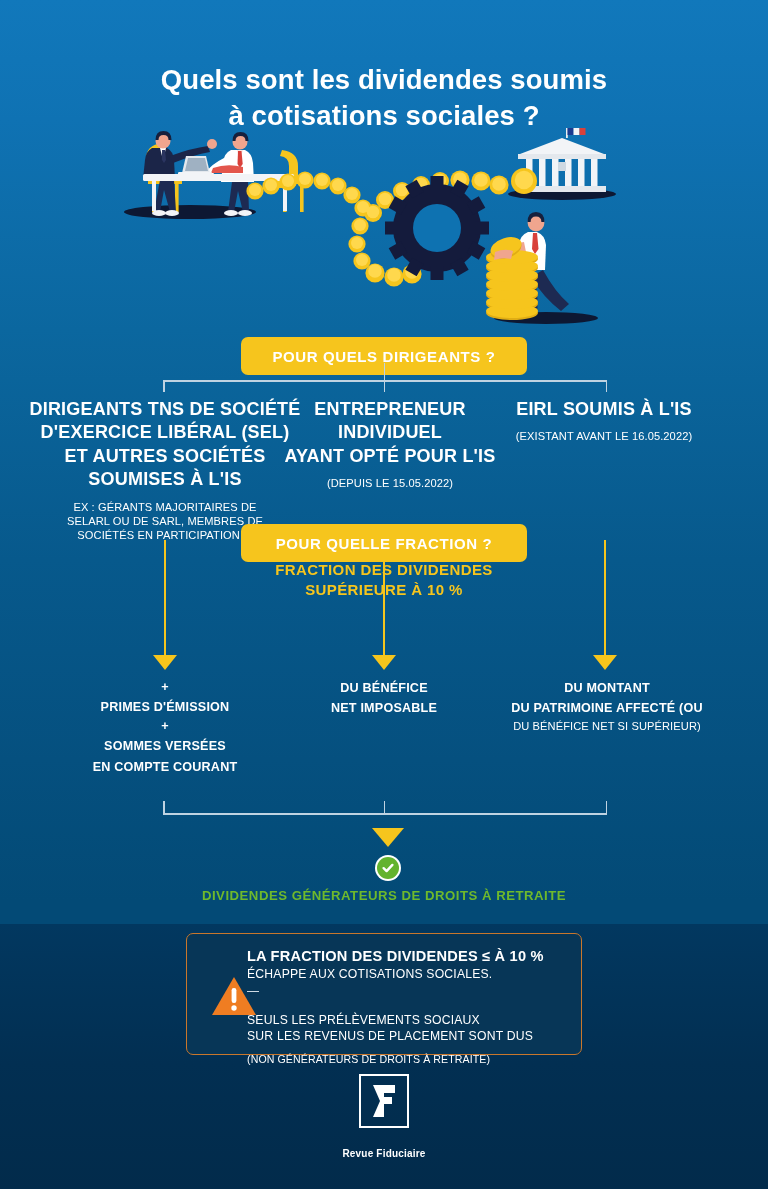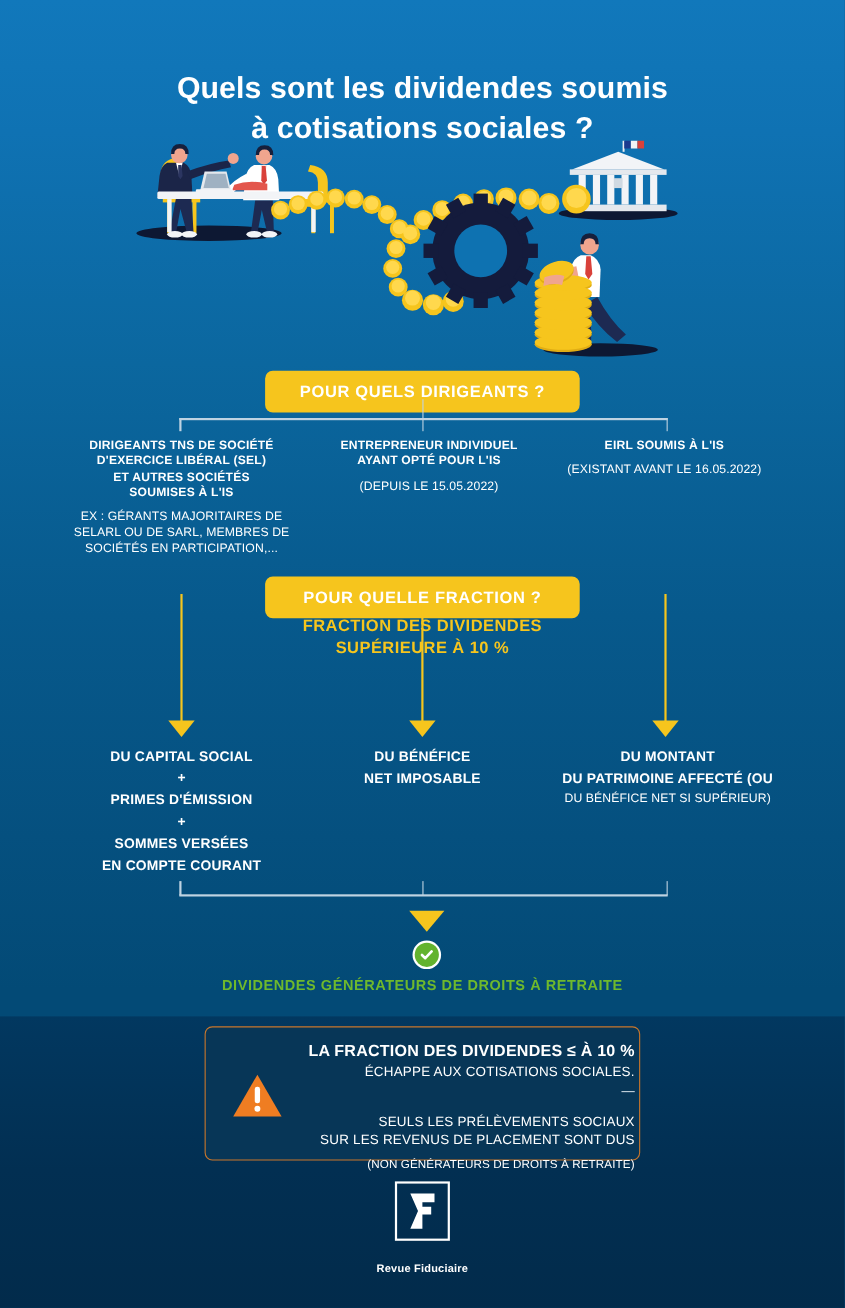--- a/index.html
+++ b/index.html
@@ -70,21 +70,21 @@
   .ytri-big {
     position:absolute; width:0; height:0;
     border-left:16px solid transparent;
     border-right:16px solid transparent;
     border-top:19px solid #f6c51d;
   }
 
   
   .col { position:absolute; text-align:center; color:#ffffff; }
   .col .strong {
-    font-weight:bold; font-size:11px; line-height:1.30; letter-spacing:0.2px;
+    font-weight:bold; font-size:18px; line-height:1.30; letter-spacing:0.2px;
   }
   .col .sub {
     font-weight:normal; font-size:11.1px; line-height:1.28; letter-spacing:0.1px;
     margin-top:8px;
   }
   #t1c1 { left:24px;  top:398px; width:282px; }
   #t1c2 { left:270px; top:398px; width:240px; }
   #t1c3 { left:484px; top:398px; width:240px; }
 
   
@@ -122,21 +122,21 @@
   }
 
   
   #warn-box {
     position:absolute; left:186px; top:933px; width:396px; height:122px;
     border:1.4px solid #c9772c; border-radius:7px;
     background:#073657;
   }
   #warn-icon { position:absolute; left:24px; top:41px; width:46px; height:42px; }
   #warn-text {
-    position:absolute; left:60px; top:14px; width:330px; text-align:right;
+    position:absolute; left:60px; top:14px; width:330px; text-align:left;
     color:#ffffff;
   }
   #warn-l1 { font-weight:bold; font-size:14.6px; letter-spacing:0.2px; }
   #warn-l2 { font-weight:normal; font-size:12.2px; letter-spacing:0.2px; margin-top:3px; }
   #warn-dash { font-size:12px; margin-top:3px; color:#e6eef4; }
   #warn-l3 { font-weight:normal; font-size:12.2px; line-height:1.32; letter-spacing:0.2px; margin-top:14px;}
   #warn-l5 { font-weight:normal; font-size:10.6px; letter-spacing:0.1px; margin-top:9px;}
 
   
   #logo-wrap { position:absolute; left:0; top:1074px; width:768px; text-align:center; }
@@ -436,21 +436,20 @@
   <div class="ylineV" style="left:163.5px; top:540px; height:118px;"></div>
   <div class="ytri" style="left:152.5px; top:655px;"></div>
 
   <div class="ylineV" style="left:382.5px; top:551px; height:107px;"></div>
   <div class="ytri" style="left:371.5px; top:655px;"></div>
 
   <div class="ylineV" style="left:604px; top:540px; height:118px;"></div>
   <div class="ytri" style="left:593px; top:655px;"></div>
 
   <div class="col2" id="t2c1">
-    <div class="strong">DU CAPITAL SOCIAL</div>
     <div class="plus">+</div>
     <div class="strong">PRIMES D'ÉMISSION</div>
     <div class="plus">+</div>
     <div class="strong">SOMMES VERSÉES</div>
     <div class="strong">EN COMPTE COURANT</div>
   </div>
 
   <div class="col2" id="t2c2">
     <div class="strong">DU BÉNÉFICE</div>
     <div class="strong">NET IMPOSABLE</div>

